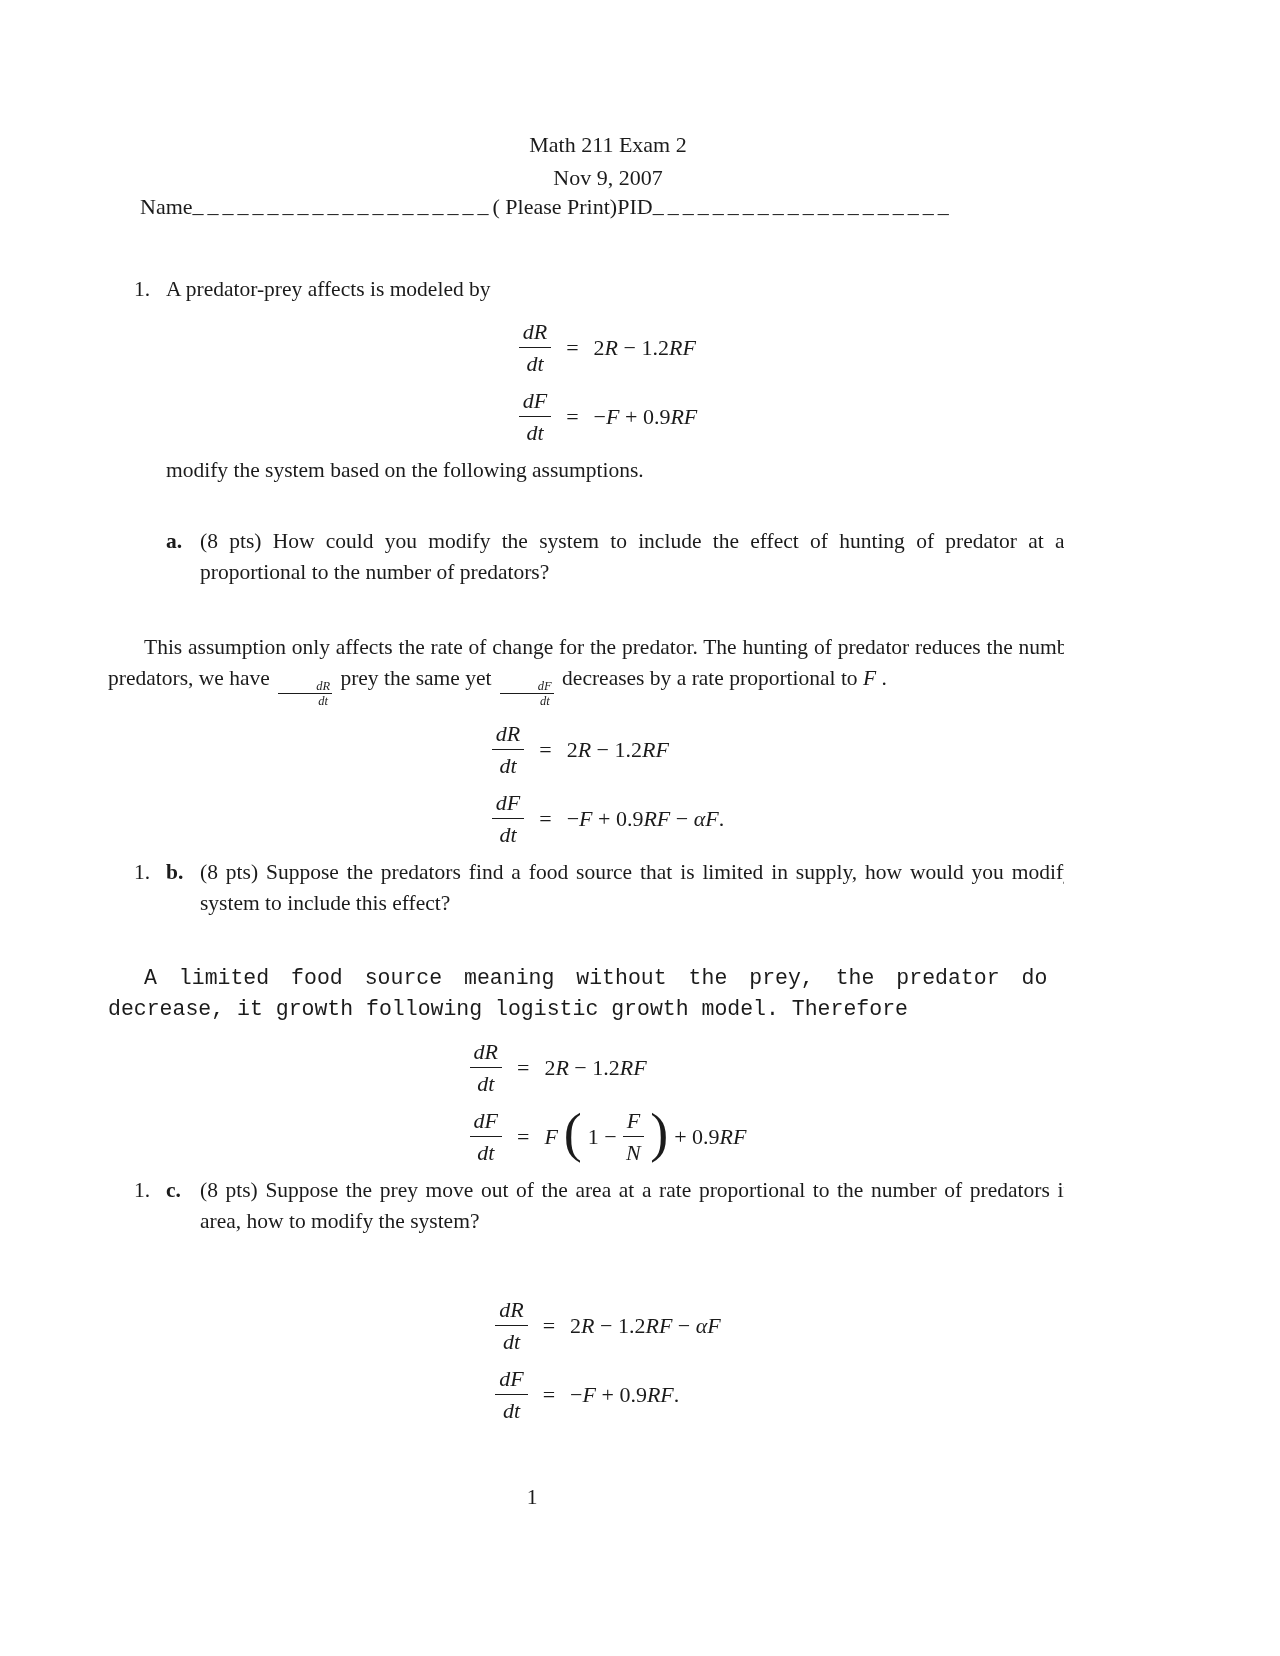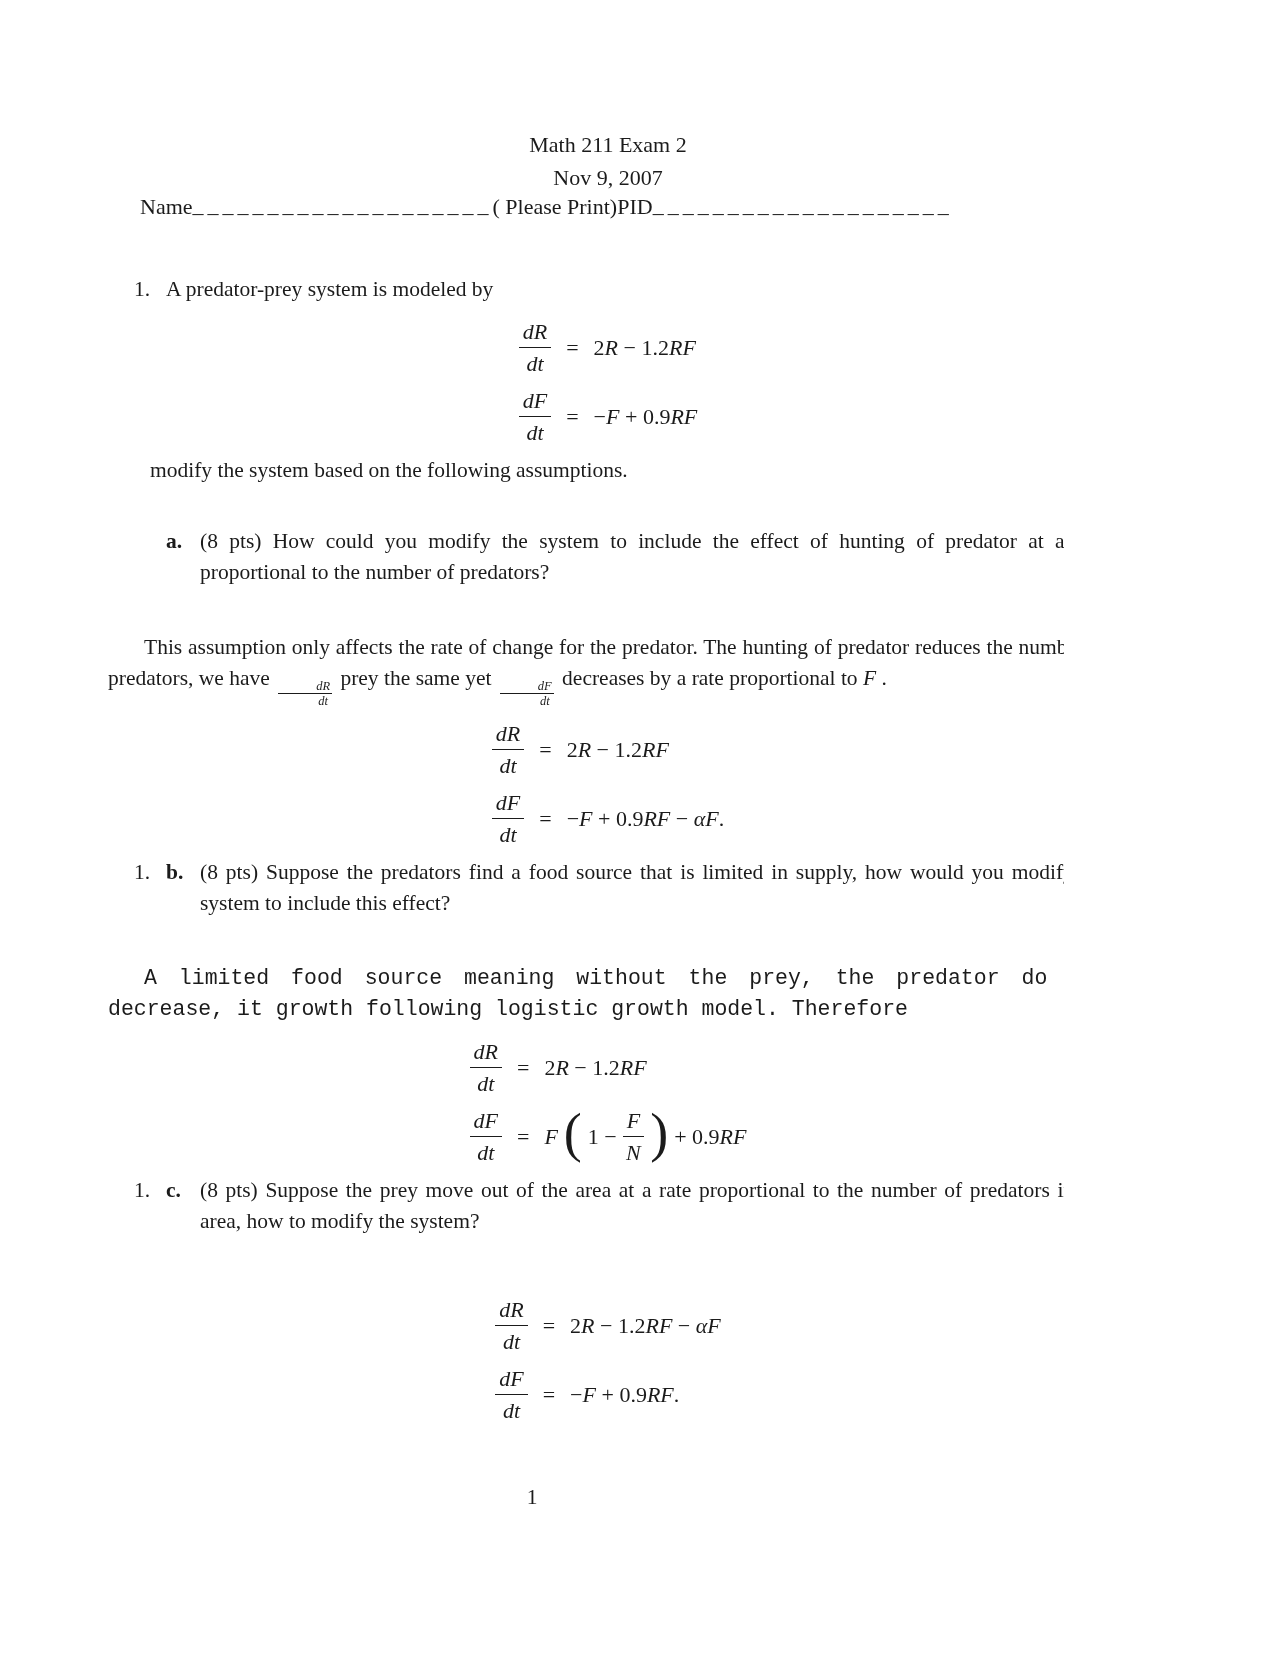--- a/index.html
+++ b/index.html
@@ -35,21 +35,21 @@
   }
   .q1-line {
     margin-top: 54px;
     margin-left: 26px;
     display: flex;
     line-height: 31px;
   }
   .q-num { width: 32px; flex: 0 0 auto; }
   .part-letter { width: 34px; flex: 0 0 auto; font-weight: bold; }
   .after-eq-line {
-    margin-left: 42px;
+    margin-left: 58px;
     line-height: 31px;
     margin-top: 10px;
   }
   .part {
     display: flex;
     line-height: 31px;
   }
   .part-a { margin-top: 40px; margin-left: 58px; }
   .part-b { margin-top: 6px;  margin-left: 26px; }
   .part-c { margin-top: 8px;  margin-left: 26px; }
@@ -130,21 +130,21 @@
 
     <div class="title-block">
       <div>Math 211 Exam 2</div>
       <div>Nov 9, 2007</div>
     </div>
 
     <div class="name-line"><span>Name</span><span class="blank">____________________</span><span>( Please Print)PID</span><span class="blank">____________________</span></div>
 
     <div class="q1-line">
       <span class="q-num">1.</span>
-      <div class="part-text">A predator-prey system is modeled by</div>
+      <div class="part-text">A predator-prey affects is modeled by</div>
     </div>
 
     <div class="eqblock">
       <span class="lhs frac">
         <span class="num mathify"><i>dR</i></span>
         <span class="den mathify"><i>dt</i></span>
       </span>
       <span>=</span>
       <span class="rhs mathify">2<i>R</i> − 1.2<i>RF</i></span>
 

